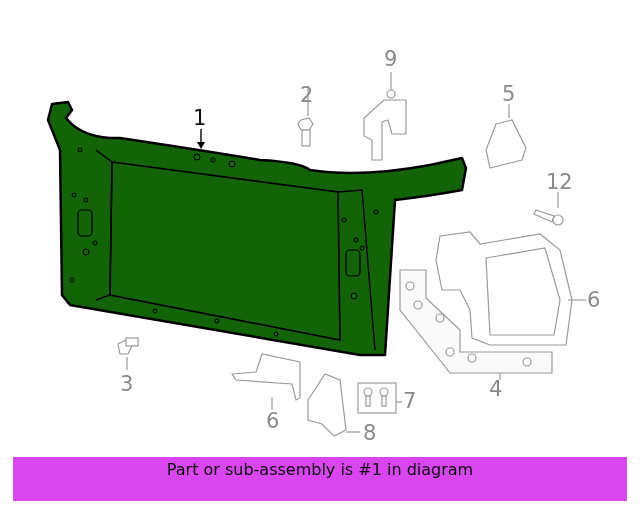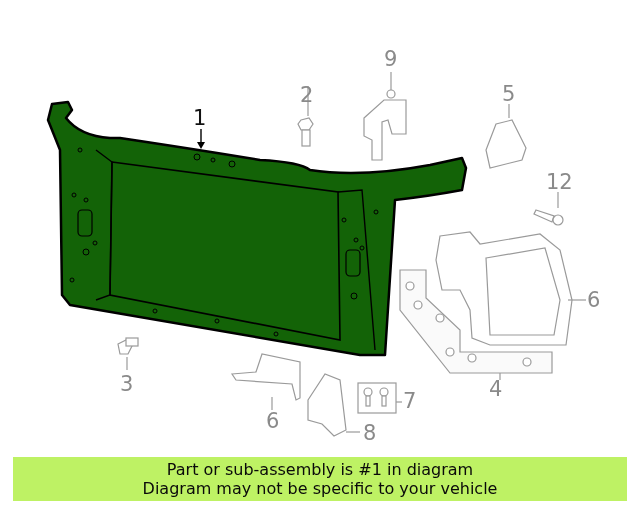--- a/index.html
+++ b/index.html
@@ -1,20 +1,20 @@
 <!DOCTYPE html>
 <html><head>
 <meta charset="utf-8">
 <style>
   html, body { margin:0; padding:0; background:#ffffff; }
   body { width:640px; height:512px; position:relative; overflow:hidden; font-family:"DejaVu Sans", sans-serif; }
   #diagram { position:absolute; left:0; top:0; width:640px; height:455px; }
   .callout { position:absolute; font-family:"DejaVu Sans", sans-serif; font-size:21px; color:#8a8a8a; line-height:1; }
   .callout.main { color:#111; }
-  #banner { position:absolute; left:13px; top:457px; width:497px; height:44px; background:#bef264;
+  #banner { position:absolute; left:13px; top:457px; width:497px; height:44px; background:#d946ef;
             text-align:center; color:#0a0a0a; font-size:16px; line-height:19px; padding-top:3px; box-sizing:border-box; }
   #banner { width:614px; }
 </style>
 </head>
 <body>
 
 <div id="diagram">
   <svg width="640" height="455" viewBox="0 0 640 455" xmlns="http://www.w3.org/2000/svg">
 
     <g>
@@ -127,14 +127,13 @@
   <span class="callout" style="left:403px;top:391px;">7</span>
   <span class="callout" style="left:363px;top:423px;">8</span>
   <span class="callout" style="left:384px;top:49px;">9</span>
   <span class="callout" style="left:587px;top:290px;">6</span>
   <span class="callout" style="left:489px;top:379px;">4</span>
   <span class="callout" style="left:546px;top:172px;">12</span>
 </div>
 
 <div id="banner">
   <div>Part or sub-assembly is #1 in diagram</div>
-  <div>Diagram may not be specific to your vehicle</div>
 </div>
 
 </body></html>

